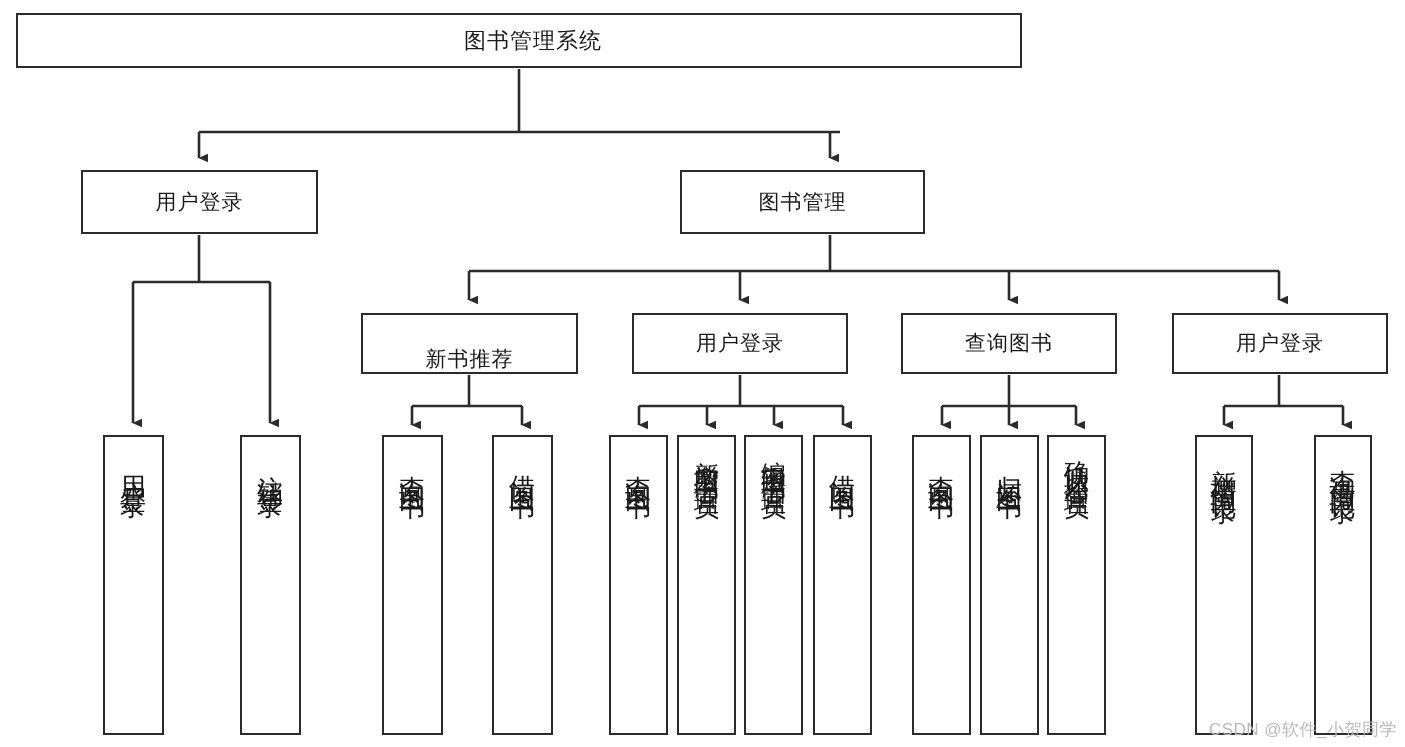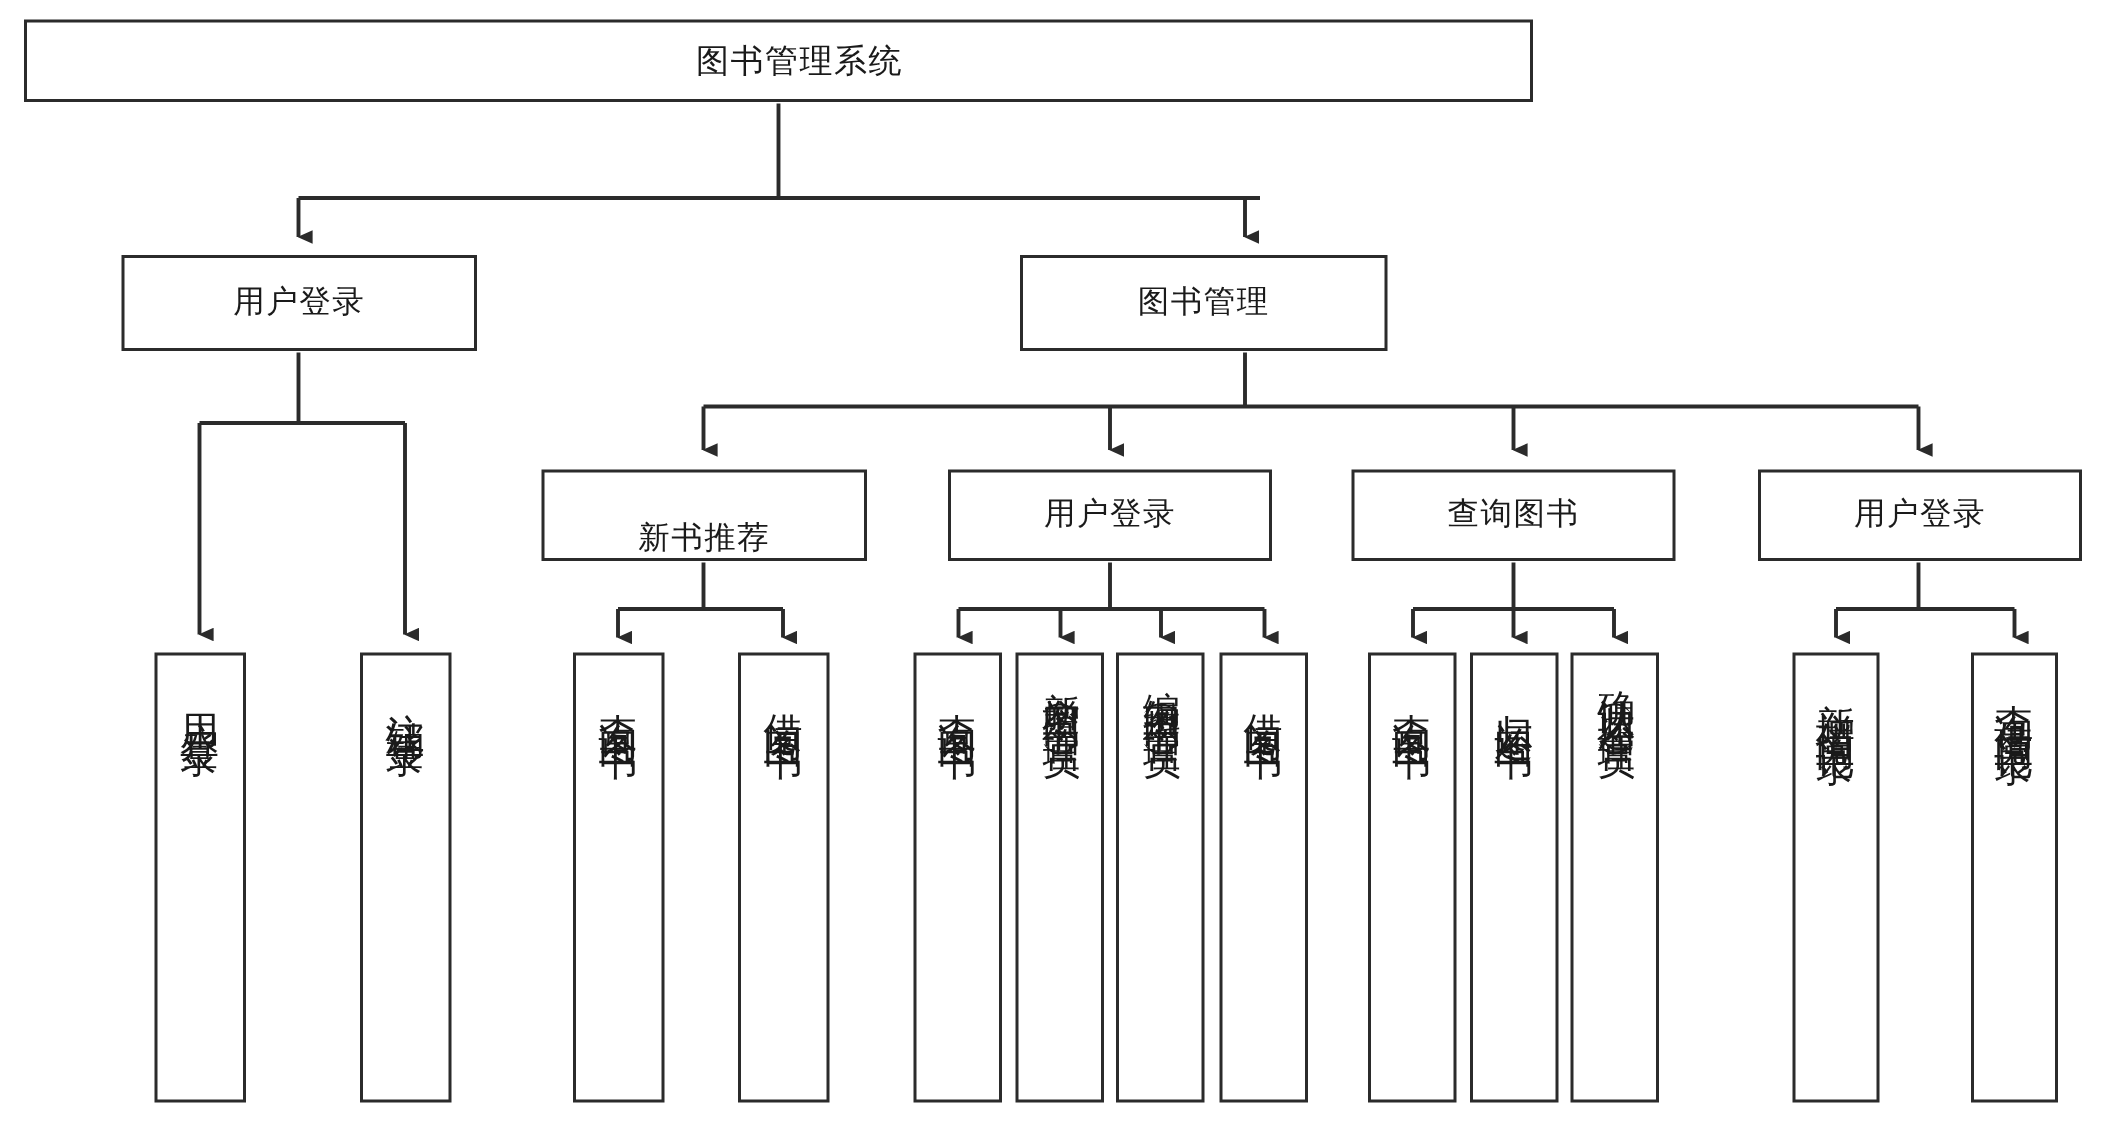--- a/index.html
+++ b/index.html
@@ -167,13 +167,14 @@
     <span class="lbl">确认归还（管理员）</span>
   </div>
 
   <div class="node v" style="left:1195px;top:435px;width:58px;height:300px;align-items:flex-start;padding-top:12px;">
     <span class="lbl">新增借阅记录</span>
   </div>
   <div class="node v" style="left:1314px;top:435px;width:58px;height:300px;align-items:flex-start;padding-top:12px;">
     <span class="lbl">查询借阅记录</span>
   </div>
 
+  <div id="watermark">CSDN @软件_小贺同学</div>
 </div>
 
 </body></html>

